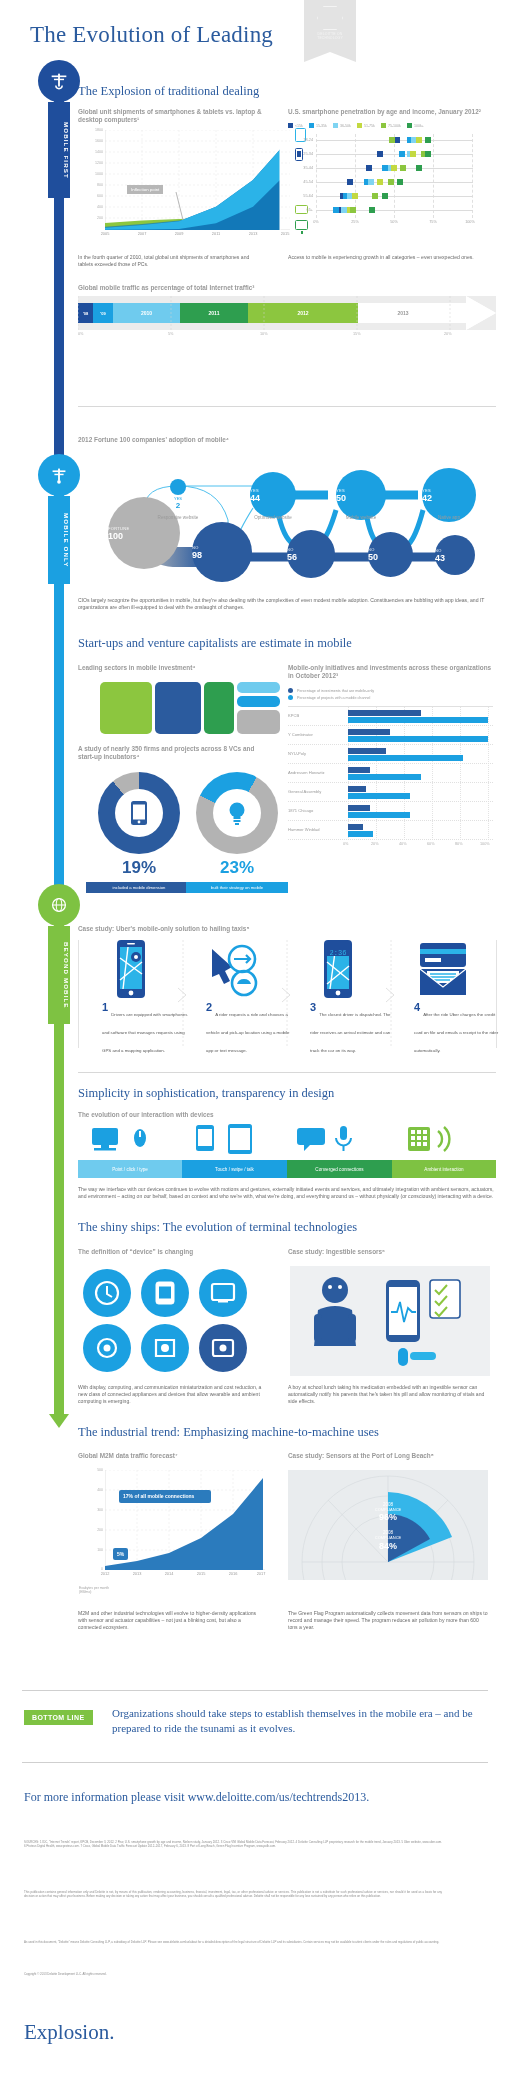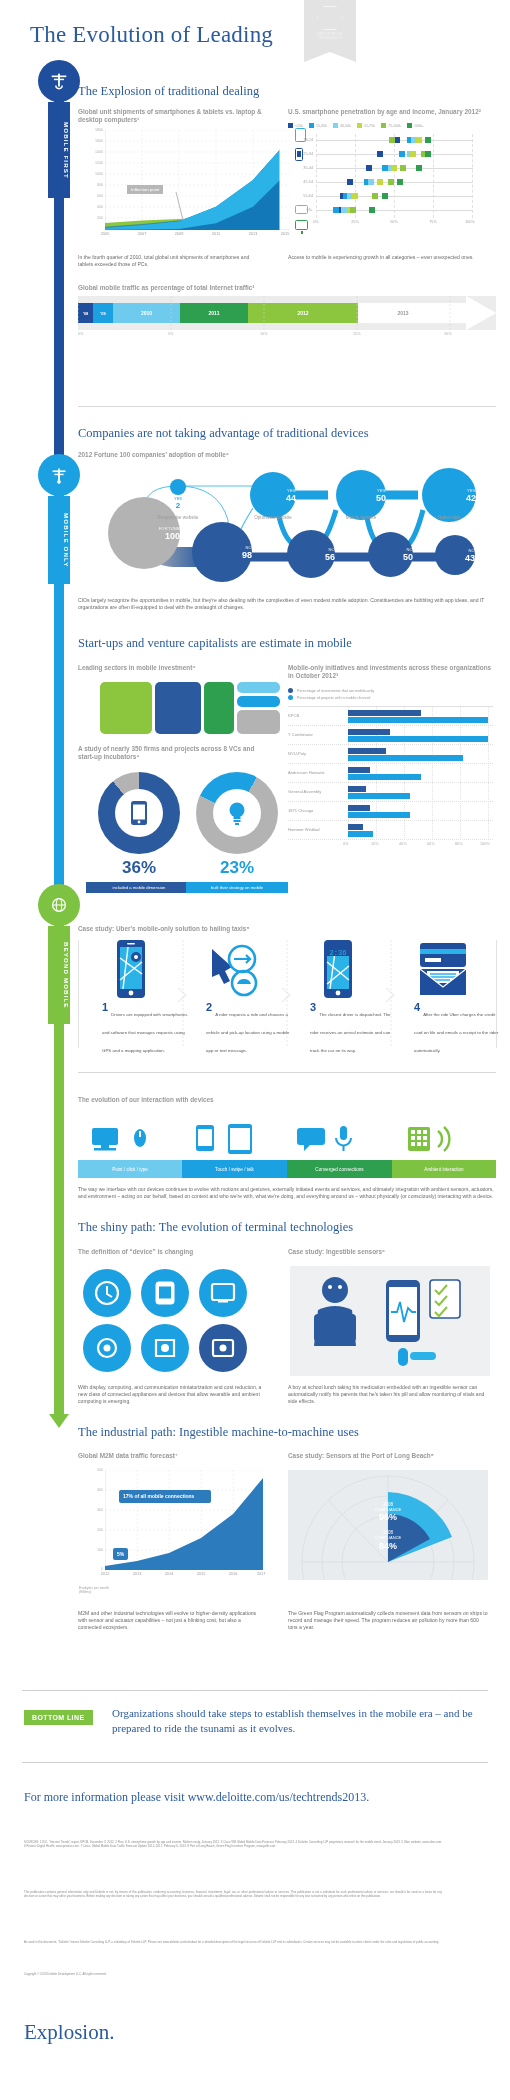--- a/index.html
+++ b/index.html
@@ -74,21 +74,21 @@
   .leg-sw{width:5px;height:5px;display:inline-block;vertical-align:-1px;margin-right:2px;}
 
   
   .tb-wrap{position:relative;width:418px;height:34px;background:#ececec;}
   .tb-seg{position:absolute;top:7px;height:20px;color:#fff;font-size:5px;
     font-weight:bold;display:flex;align-items:center;justify-content:center;}
   .tb-ax{position:absolute;font-size:3.8px;color:#b0b0b0;}
 
   
   .bub{position:absolute;border-radius:50%;display:flex;flex-direction:column;
-    align-items:flex-end;justify-content:center;color:#fff;}
+    align-items:flex-start;justify-content:center;color:#fff;}
   .bub .k{font-size:4px;letter-spacing:.3px;opacity:.9;}
   .bub .v{font-size:9px;font-weight:bold;}
   .bub-lab{position:absolute;font-size:4.6px;color:#9a9a9a;text-align:center;
     transform:translateX(-50%);}
 
   
   .swatch{position:absolute;border-radius:5px;}
   .donut{position:absolute;width:82px;height:82px;border-radius:50%;}
   .donut-hole{position:absolute;top:17px;left:17px;width:48px;height:48px;
     border-radius:50%;background:#fff;display:flex;align-items:center;justify-content:center;}
@@ -357,21 +357,20 @@
     <span class="tb-ax" style="left:90px">5%</span>
     <span class="tb-ax" style="left:182px">10%</span>
     <span class="tb-ax" style="left:275px">15%</span>
     <span class="tb-ax" style="left:366px">20%</span>
   </div>
 </div>
 
 <div class="hr" style="position:absolute;left:78px;top:406px;"></div>
 
 <div class="sec" style="top:426px;">
-  <div class="h2">Companies are not taking advantage of traditional devices</div>
   <div class="sub" style="margin-top:10px;">2012 Fortune 100 companies' adoption of mobile⁴</div>
 </div>
 
 <div style="position:absolute;left:78px;top:462px;width:420px;height:130px;">
   <svg width="420" height="130" viewBox="0 0 420 130" style="position:absolute;left:0;top:0;">
     <path d="M66,48 Q66,24 100,24 L175,24" stroke="#4fc0ee" stroke-width="1" fill="none"></path>
     <path d="M100,24 Q140,24 150,58 L150,80" stroke="#4fc0ee" stroke-width="1" fill="none"></path>
     <path d="M66,62 Q66,95 100,95 L120,95" stroke="url(#g1)" stroke-width="20" fill="none" opacity="0.95"></path>
     <defs>
         <linearGradient id="g1" x1="0" y1="0" x2="1" y2="0">
@@ -459,21 +458,21 @@
 
 <div style="position:absolute;left:98px;top:772px;">
   <div class="donut" style="background:conic-gradient(#2b5b9e 0 89%, #b3b3b3 89% 100%);"></div>
   <div class="donut-hole">
     <svg width="18" height="26" viewBox="0 0 18 26">
       <rect x="1" y="1" width="16" height="24" rx="2.5" fill="#2b5b9e"></rect>
       <rect x="3" y="4.5" width="12" height="15" fill="#fff"></rect>
       <circle cx="9" cy="22" r="1.4" fill="#fff"></circle>
     </svg>
   </div>
-  <div class="pct" style="top:86px;color:#2b5b9e;">36%</div>
+  <div class="pct" style="top:86px;color:#2b5b9e;">19%</div>
   <div class="pill" style="left:-12px;top:110px;width:106px;background:#2b5b9e;">
     <span>included a mobile dimension</span>
   </div>
 </div>
 <div style="position:absolute;left:196px;top:772px;">
   <div class="donut" style="background:conic-gradient(from -65deg, #1ba0e1 0 26%, #b3b3b3 26% 100%);"></div>
   <div class="donut-hole">
     <svg width="20" height="26" viewBox="0 0 20 26">
       <circle cx="10" cy="10" r="7.5" fill="#1ba0e1"></circle>
       <rect x="6.5" y="17" width="7" height="2" fill="#1ba0e1"></rect>
@@ -630,20 +629,21 @@
   </div>
   <div class="ust" style="left:336px;top:62px;">
     <span class="num">4</span>
     <span class="tx">After the ride Uber charges the credit card on file and emails a receipt to the rider automatically.</span>
   </div>
 </div>
 
 <div class="hr" style="position:absolute;left:78px;top:1072px;"></div>
 
 <div class="sec" style="top:1086px;">
+  <div class="h2">Simplicity in sophistication, transparency in design</div>
   <div class="sub" style="margin-top:10px;">The evolution of our interaction with devices</div>
 </div>
 
 <div style="position:absolute;left:78px;top:1122px;width:418px;height:36px;">
   <svg width="418" height="34" viewBox="0 0 418 34">
     <g fill="#1ba0e1">
       <rect x="14" y="6" width="26" height="17" rx="2"></rect>
         <rect x="23" y="23" width="8" height="3"></rect>
         <rect x="16" y="26" width="22" height="2.5"></rect>
       <ellipse cx="62" cy="16" rx="6" ry="9"></ellipse>
@@ -683,21 +683,21 @@
   <div class="evo-seg" style="left:0;width:104px;background:#6fcbee;">Point / click / type</div>
   <div class="evo-seg" style="left:104px;width:105px;background:#1ba0e1;">Touch / swipe / talk</div>
   <div class="evo-seg" style="left:209px;width:105px;background:#2e9e4f;">Converged connections</div>
   <div class="evo-seg" style="left:314px;width:104px;background:#7ec242;">Ambient interaction</div>
 </div>
 <div class="sec" style="top:1186px;">
   <div class="body">The way we interface with our devices continues to evolve with motions and gestures, externally initiated events and services, and ultimately integration with ambient sensors, actuators, and environment – acting on our behalf, based on context and who we're with, what we're doing, and everything around us – without physically (or consciously) interacting with a device.</div>
 </div>
 
 <div class="sec" style="top:1220px;">
-  <div class="h2">The shiny path: The evolution of terminal technologies</div>
+  <div class="h2">The shiny ships: The evolution of terminal technologies</div>
 </div>
 <div style="position:absolute;left:78px;top:1248px;width:190px;">
   <div class="sub">The definition of “device” is changing</div>
 </div>
 <div style="position:absolute;left:288px;top:1248px;width:205px;">
   <div class="sub">Case study: Ingestible sensors⁶</div>
 </div>
 
 <div style="position:absolute;left:80px;top:1266px;width:190px;height:110px;">
   <svg width="190" height="110" viewBox="0 0 190 110">
@@ -752,21 +752,21 @@
 </div>
 
 <div style="position:absolute;left:78px;top:1384px;width:185px;">
   <div class="body">With display, computing, and communication miniaturization and cost reduction, a new class of connected appliances and devices that allow wearable and ambient computing is emerging.</div>
 </div>
 <div style="position:absolute;left:288px;top:1384px;width:200px;">
   <div class="body">A boy at school lunch taking his medication embedded with an ingestible sensor can automatically notify his parents that he's taken his pill and allow monitoring of vitals and side effects.</div>
 </div>
 
 <div class="sec" style="top:1425px;">
-  <div class="h2">The industrial path: Ingestible machine-to-machine uses</div>
+  <div class="h2">The industrial trend: Emphasizing machine-to-machine uses</div>
 </div>
 <div style="position:absolute;left:78px;top:1452px;width:190px;">
   <div class="sub">Global M2M data traffic forecast⁷</div>
 </div>
 <div style="position:absolute;left:288px;top:1452px;width:205px;">
   <div class="sub">Case study: Sensors at the Port of Long Beach⁸</div>
 </div>
 
 <div style="position:absolute;left:105px;top:1470px;">
   <div class="m2m">

